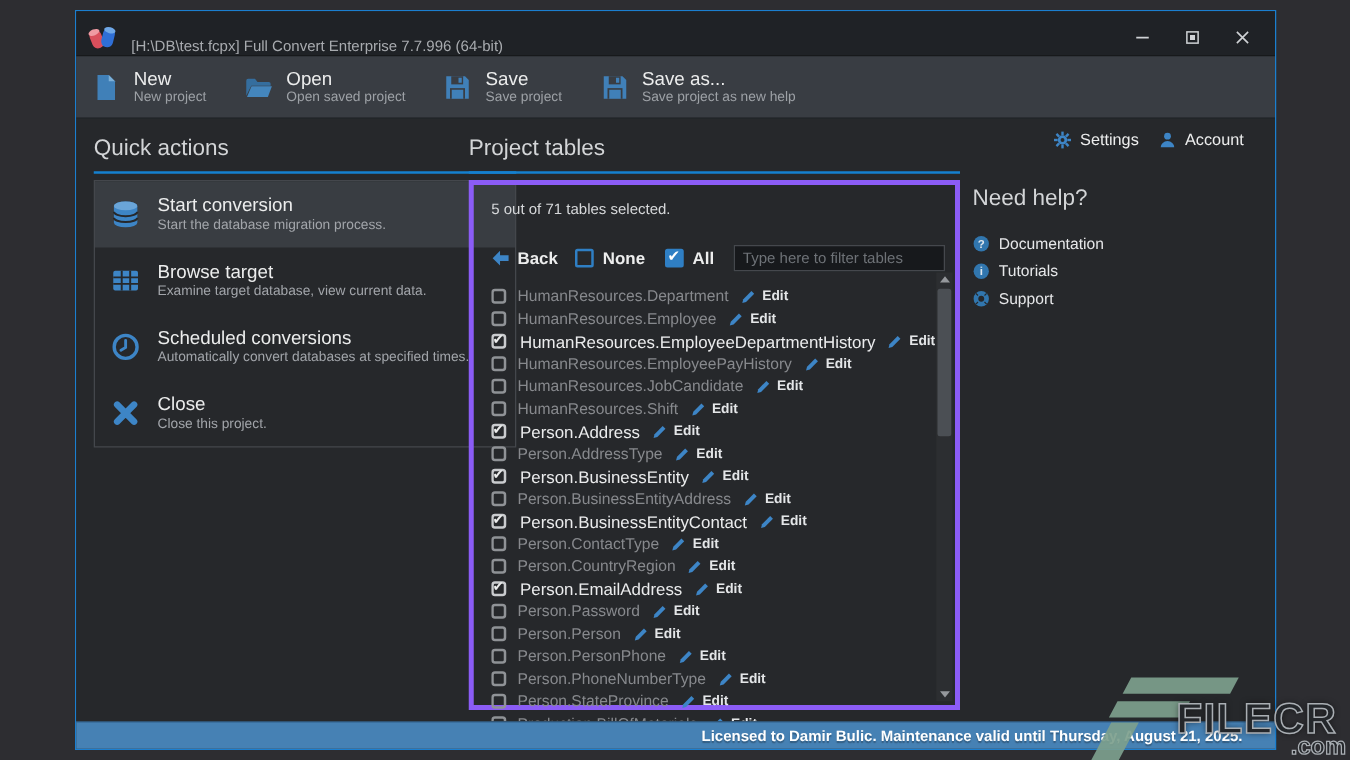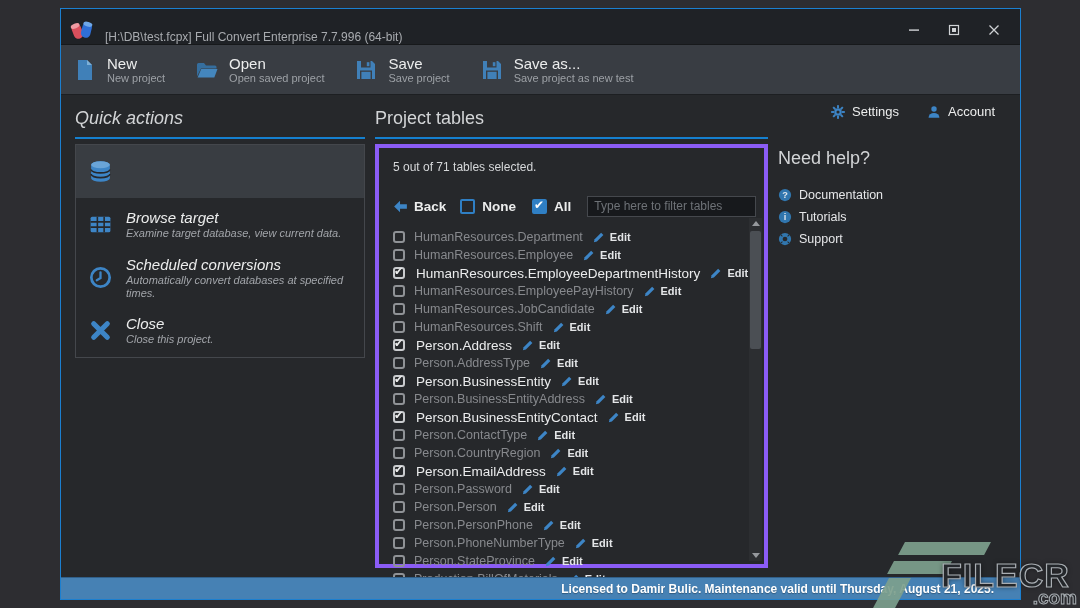--- a/index.html
+++ b/index.html
@@ -28,21 +28,21 @@
   .tb-icon { width:24px; height:24px; flex:none; }
   .tb-label { font-size:15px; color:#eceded; line-height:17px; }
   .tb-sub { font-size:11px; color:#9da1a6; line-height:13px; }
 
   .main { flex:1; position:relative; background:#26282b; overflow:hidden; }
 
   .panel-heading { font-size:18px; font-weight:300; color:#d3d5d7; line-height:26px; }
   .panel-rule { height:2px; background:#1580cf; margin-top:6px; }
 
   
-  .qa-panel { position:absolute; left:14px; top:10px; width:290px;font-style:italic; }
+  .qa-panel { position:absolute; left:14px; top:10px; width:338px; }
   .qa-box { margin-top:5px; border:1px solid #44474c; }
   .qa-item { height:53px; display:flex; align-items:center; gap:13px; padding:0 12px; }
   .qa-item.highlighted { background:#393d42; }
   .qa-icon { width:25px; height:25px; flex:none; }
   .qa-label { font-size:15px; color:#eceded; line-height:18px; }
   .qa-desc { font-size:11px; color:#a2a5aa; line-height:13px; }
 
   
   .pt-panel { position:absolute; left:314px; top:10px; width:393px; }
   .pt-box { margin-top:5px; border:4px solid #8b5cf6; height:424px; position:relative; padding:12px 14px 0; }
@@ -71,21 +71,21 @@
   .edit-label { font-size:11px; font-weight:bold; color:#e4e6e8; }
 
   .sb { position:absolute; right:2px; top:70px; bottom:3px; width:13px; background:#2c2e31; }
   .sb-arrow { position:absolute; left:0; width:13px; height:11px; display:flex; align-items:center; justify-content:center; }
   .sb-arrow.up { top:0; } .sb-arrow.down { bottom:0; }
   .tri-up { width:0; height:0; border-left:4px solid transparent; border-right:4px solid transparent; border-bottom:5px solid #95989c; }
   .tri-down { width:0; height:0; border-left:4px solid transparent; border-right:4px solid transparent; border-top:5px solid #95989c; }
   .sb-thumb { position:absolute; left:1px; top:13px; width:11px; height:118px; background:#4b4f54; border-radius:2px; }
 
   
-  .account-bar { position:absolute; right:25px; top:9px; display:flex; gap:28px; align-items:center;justify-content:center; }
+  .account-bar { position:absolute; right:25px; top:9px; display:flex; gap:16px; align-items:center;justify-content:center; }
   .acct-item { display:flex; gap:7px; align-items:center; }
   .acct-item .icn { width:14px; height:14px; }
   .acct-label { font-size:13px; color:#eceded; }
 
   .help-panel { position:absolute; left:717px; top:50px; width:240px; }
   .help-links { margin-top:13px; }
   .help-link { display:flex; align-items:center; gap:7px; height:22px; }
   .help-link .icn { width:14px; height:14px; }
   .help-label { font-size:12.5px; color:#e6e7e9; }
 
@@ -203,39 +203,43 @@
             <svg viewBox="0 0 24 24">
               <path d="M3 3 h15 l3 3 v15 H3 z" fill="#4080b8"></path>
               <rect x="7" y="3" width="9.5" height="6.5" fill="#393d43"></rect>
               <rect x="12.8" y="4.2" width="2.6" height="4" fill="#4080b8"></rect>
               <rect x="6" y="12.5" width="12" height="8.5" fill="#393d43"></rect>
               <rect x="7.4" y="13.8" width="9.2" height="7.2" fill="#4080b8"></rect>
             </svg>
           </span>
     <span>
       <div class="tb-label">Save as...</div>
-      <div class="tb-sub">Save project as new test</div>
+      <div class="tb-sub">Save project as new help</div>
     </span>
   </div>
 </div>
 
     <div class="main">
 
       <div class="qa-panel">
         <div class="panel-heading">Quick actions</div>
         <div class="panel-rule"></div>
         <div class="qa-box" id="qa-list">
   <div class="qa-item highlighted">
     <span class="qa-icon icn">
                 <svg viewBox="0 0 24 24">
                   <path d="M3 5.5 a9 3.4 0 0 1 18 0 v13 a9 3.4 0 0 1 -18 0 z" fill="#3d85c6"></path>
                   <ellipse cx="12" cy="5.5" rx="9" ry="3.4" fill="#6aa5d8"></ellipse>
                   <path d="M3 10 a9 3.4 0 0 0 18 0 M3 14.5 a9 3.4 0 0 0 18 0" stroke="#26282b" stroke-width="1.6" fill="none"></path>
                 </svg>
               </span>
+    <span>
+      <div class="qa-label">Start conversion</div>
+      <div class="qa-desc">Start the database migration process.</div>
+    </span>
   </div>
 
   <div class="qa-item">
     <span class="qa-icon icn">
                 <svg viewBox="0 0 24 24">
                   <rect x="2.5" y="4.5" width="19" height="15" rx="1.5" fill="#3d85c6"></rect>
                   <g stroke="#26282b" stroke-width="1.5">
                     <path d="M2.5 9.5 h19 M2.5 14.5 h19 M9 4.5 v15 M15.5 4.5 v15"></path>
                   </g>
                 </svg>

